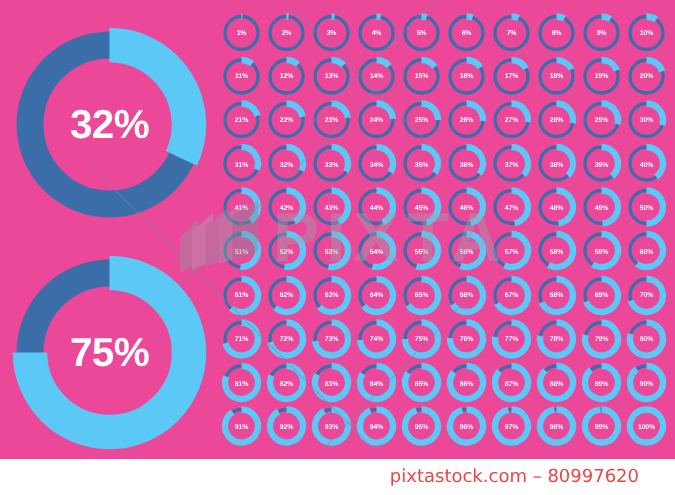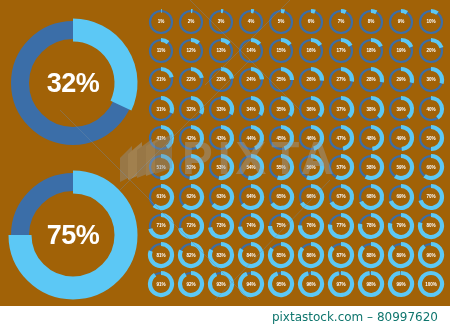--- a/index.html
+++ b/index.html
@@ -11,21 +11,21 @@
     position:relative;
   }
   #stage {
     position:absolute; left:0; top:0;
     width:450px; height:330px;
     overflow:hidden;
   }
   #art {
     position:absolute; left:0; top:0;
     width:450px; height:306px;
-    background:#a16207;
+    background:#ec4899;
     overflow:hidden;
   }
 
   
   .big-donut { position:absolute; }
   .big-donut svg { display:block; overflow:visible; }
   .big-label {
     position:absolute; left:0; top:0;
     width:100%; height:100%;
     display:flex; align-items:center; justify-content:center;
@@ -61,22 +61,22 @@
     pointer-events:none;
   }
 
   
   #footer {
     position:absolute; left:0; top:306px;
     width:450px; height:24px;
     background:#ffffff;
   }
   #footer-text {
-    position:absolute; right:12px; top:4px;
-    color:#0f766e; font-size:12px;
+    position:absolute; right:24px; top:4px;
+    color:#ef4444; font-size:12px;
     font-family:"DejaVu Sans", sans-serif;
     white-space:nowrap;
   }
 </style>
 </head>
 <body>
 
 <div id="stage">
 
   <div id="art">

